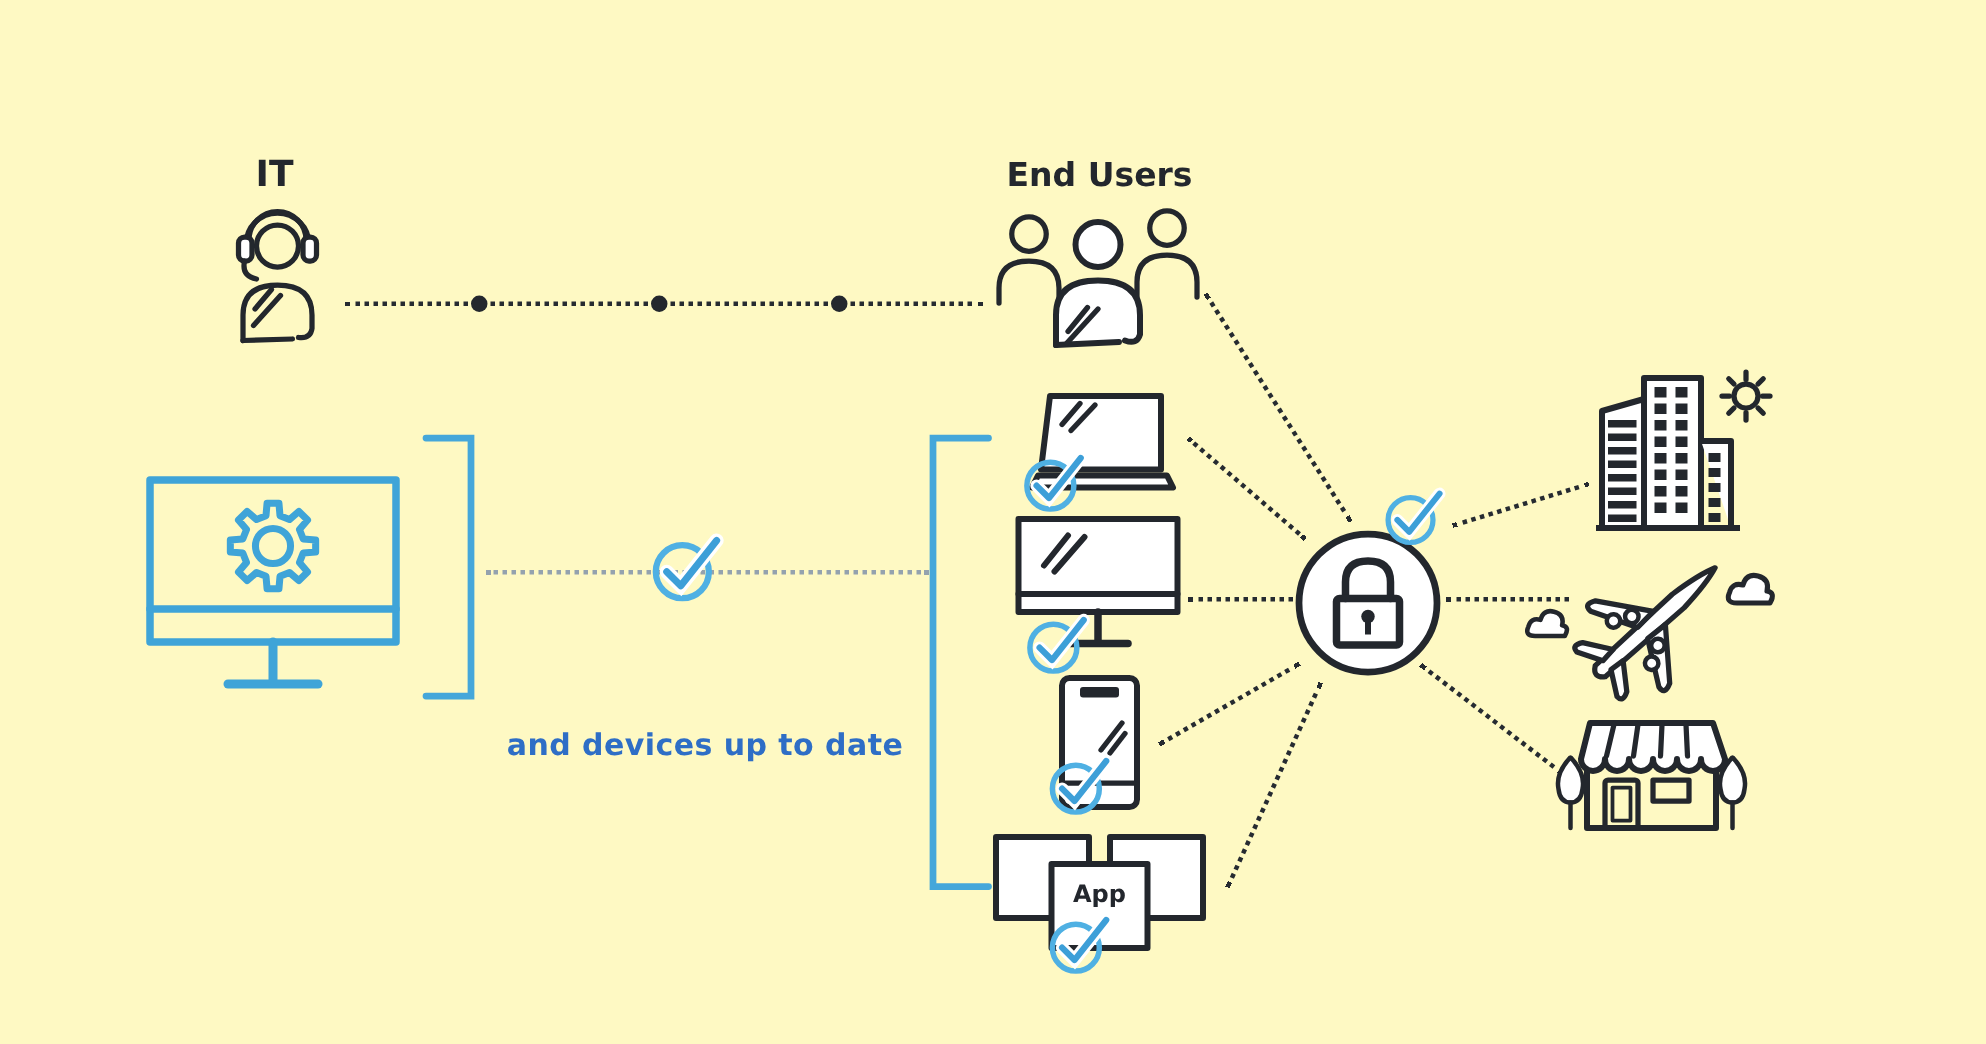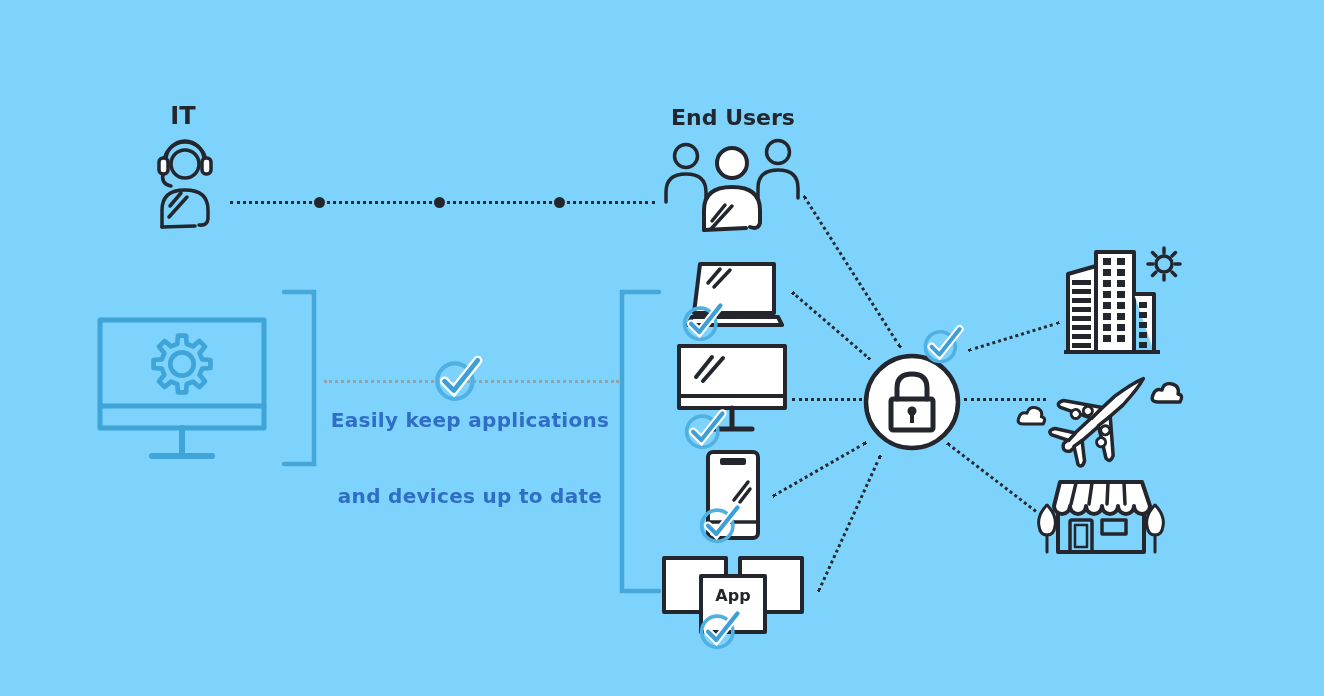--- a/index.html
+++ b/index.html
@@ -1,16 +1,16 @@
 <!DOCTYPE html>
 <html><head>
 <meta charset="utf-8">
 <style>
   html,body{margin:0;padding:0;background:#fff;}
-  #canvas{position:relative;width:1324px;height:696px;background:#7dd3fc;overflow:hidden;
+  #canvas{position:relative;width:1324px;height:696px;background:#fef9c3;overflow:hidden;
           font-family:"DejaVu Sans","Liberation Sans",sans-serif;}
   .abs{position:absolute;}
   .lbl{position:absolute;color:#23272d;font-weight:bold;text-align:center;}
   .cap{position:absolute;color:#2e6ec6;font-weight:bold;font-size:20px;text-align:center;
        letter-spacing:.3px;width:300px;}
   .dline{position:absolute;height:0;border-top:3px dotted #262b31;transform-origin:0 0;}
   .dline.blue{border-top:3px dotted #94a2ae;}
   .bigdot{position:absolute;width:11px;height:11px;border-radius:50%;background:#23272d;}
   svg{display:block;}
 </style>
@@ -99,21 +99,20 @@
   </svg>
 
   <svg class="abs" style="left:280px;top:289px;" width="40" height="180" viewBox="0 0 40 180">
     <path d="M4 3 H34 V175 H4" fill="none" stroke="#45a7da" stroke-width="4.5" stroke-linecap="round"></path>
   </svg>
 
   <svg class="abs" style="left:432px;top:352px;" width="52" height="52">
       <use href="#sym-check"></use>
     </svg>
 
-  <div class="cap" style="left:320px;top:408px;">Easily keep applications</div>
   <div class="cap" style="left:320px;top:440px;margin-top:44px;">and devices up to date</div>
 
   <svg class="abs" style="left:615px;top:289px;" width="48" height="306" viewBox="0 0 48 306">
     <path d="M44 3 H7 V302 H44" fill="none" stroke="#45a7da" stroke-width="4.5" stroke-linecap="round"></path>
   </svg>
 
   <svg class="abs" style="left:684px;top:261px;" width="102" height="72" viewBox="0 0 102 72">
     <g fill="#fff" stroke="#23272d" stroke-width="4" stroke-linecap="round" stroke-linejoin="round">
       <path d="M16 3 L90 3 L90 52 L10 52 Z"></path>
       <path d="M8 56 H94 L98 64 H4 Z"></path>

